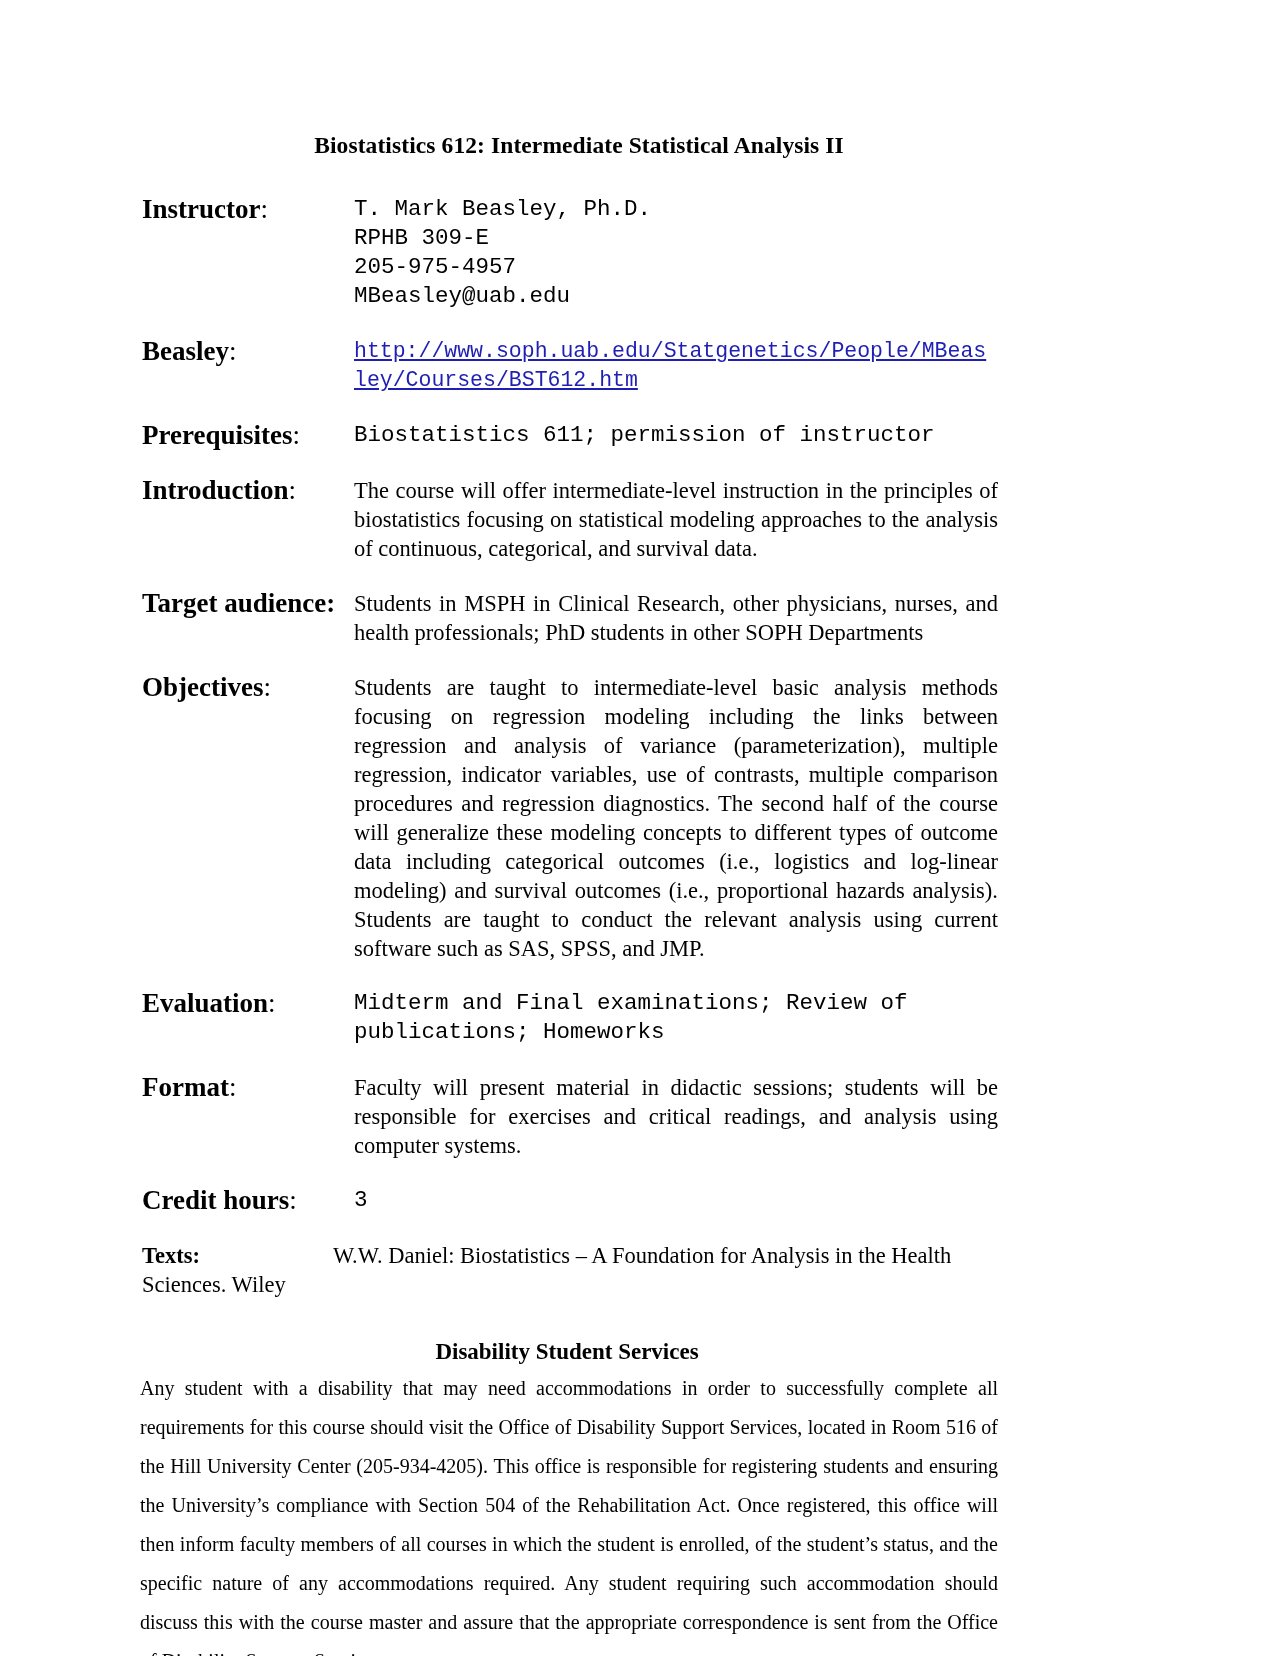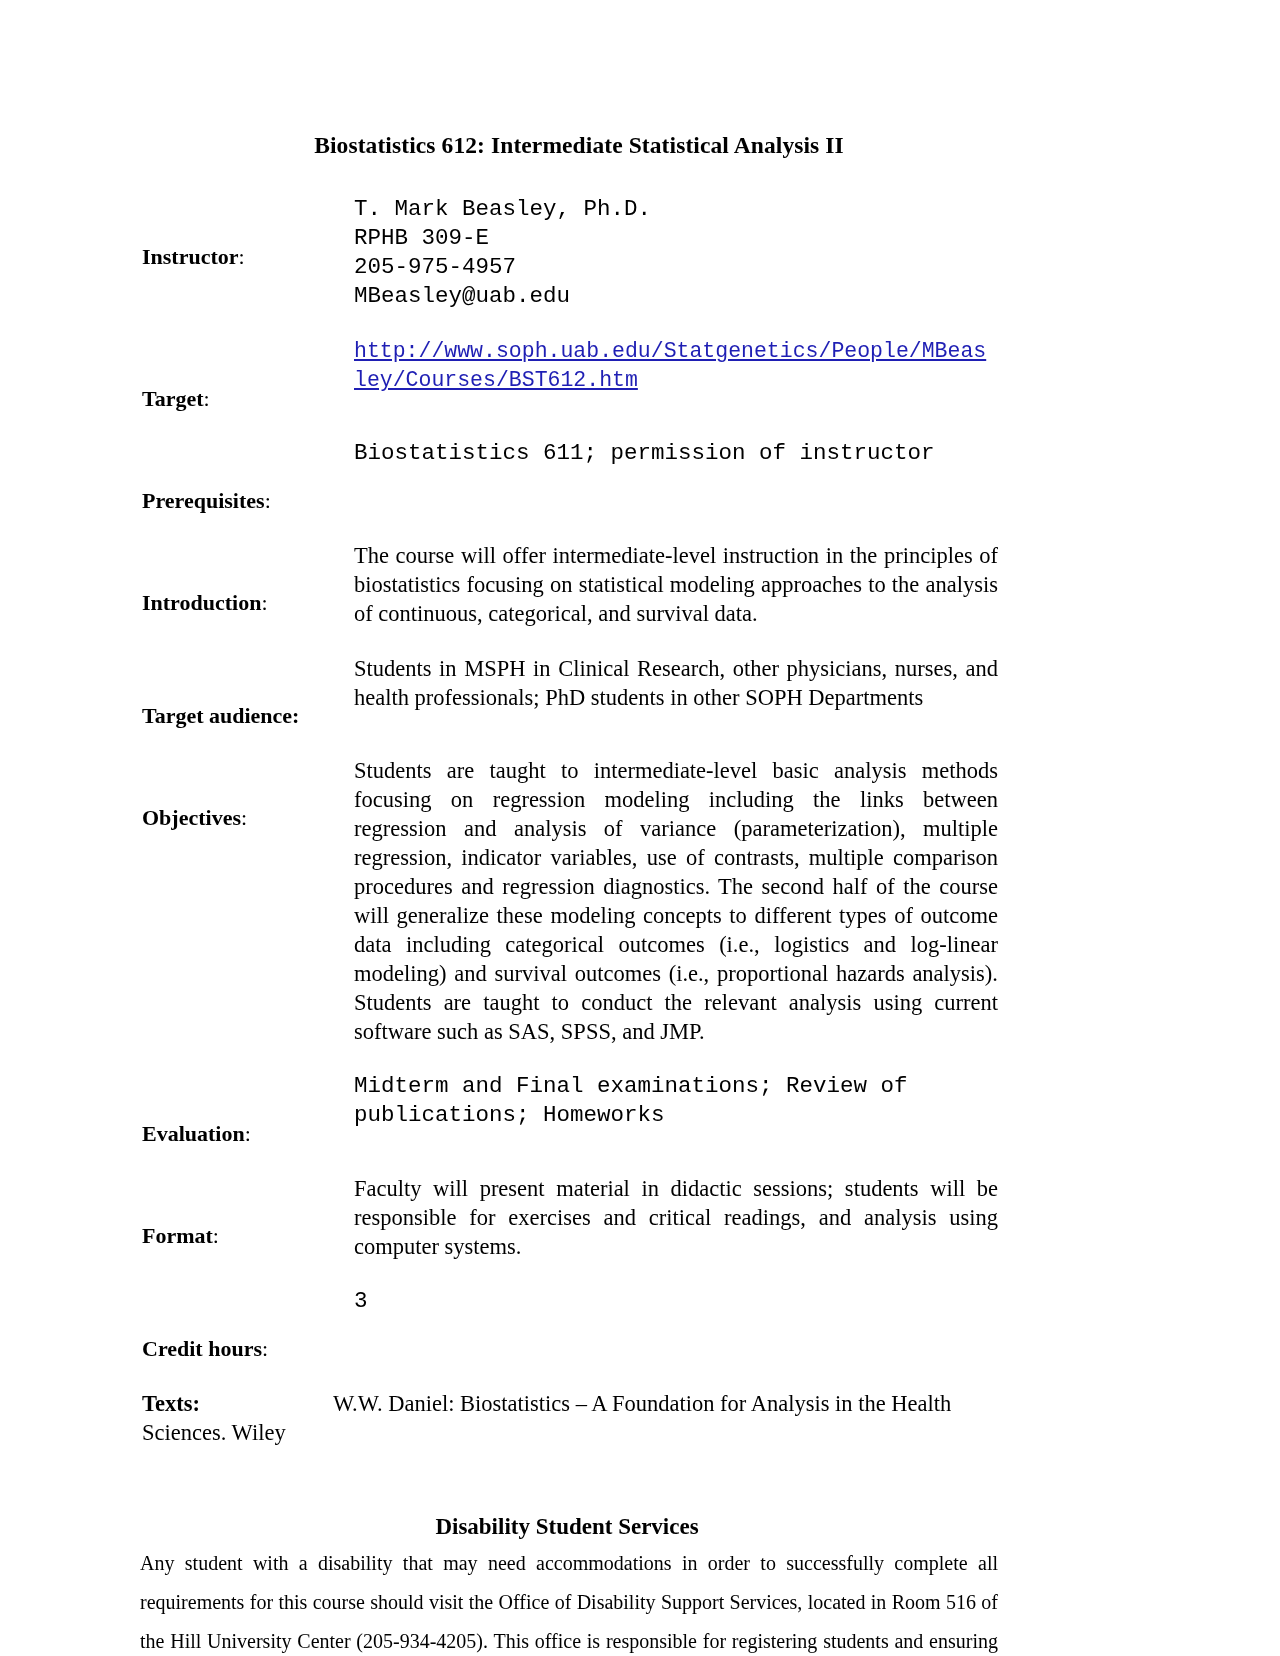--- a/index.html
+++ b/index.html
@@ -31,24 +31,23 @@
   }
   
   .row {
     display: flex;
     align-items: flex-start;
     margin-bottom: 26px;
   }
   .label {
     flex: 0 0 212px;
     font-weight: bold;
-    font-size: 22px;
+    font-size: 27px;
     line-height: 29px;
     white-space: nowrap;
-    margin-top: 47px;
   }
   .label .thin {
     font-weight: normal;
   }
   .content {
     flex: 1 1 auto;
     font-size: 22.5px;
     line-height: 29px;
     text-align: justify;
     text-justify: inter-word;
@@ -58,21 +57,21 @@
   a.weblink {
     color: #1f1fb4;
     text-decoration: underline;
     font-size: 21.5px;
     word-break: break-all;
   }
   
   .texts-block {
     font-size: 22.5px;
     line-height: 29px;
-    margin-bottom: 37px;
+    margin-bottom: 10px;
   }
   .texts-block .texts-label {
     font-weight: bold;
   }
   .texts-block .gap {
     display: inline-block;
     width: 133px;
   }
   
   .section-heading {
@@ -102,21 +101,21 @@
     <div class="label"><span>Instructor</span><span class="thin">:</span></div>
     <div class="content nojust">
       <span class="line">T. Mark Beasley, Ph.D.</span>
       <span class="line">RPHB 309-E</span>
       <span class="line">205-975-4957</span>
       <span class="line">MBeasley@uab.edu</span>
     </div>
   </div>
 
   <div class="row">
-    <div class="label"><span>Target</span><span class="thin">:</span></div>
+    <div class="label"><span>Beasley</span><span class="thin">:</span></div>
     <div class="content nojust">
       <a class="weblink" href="#">http://www.soph.uab.edu/Statgenetics/People/MBeasley/Courses/BST612.htm</a>
     </div>
   </div>
 
   <div class="row">
     <div class="label"><span>Prerequisites</span><span class="thin">:</span></div>
     <div class="content nojust">Biostatistics 611; permission of instructor</div>
   </div>
 

